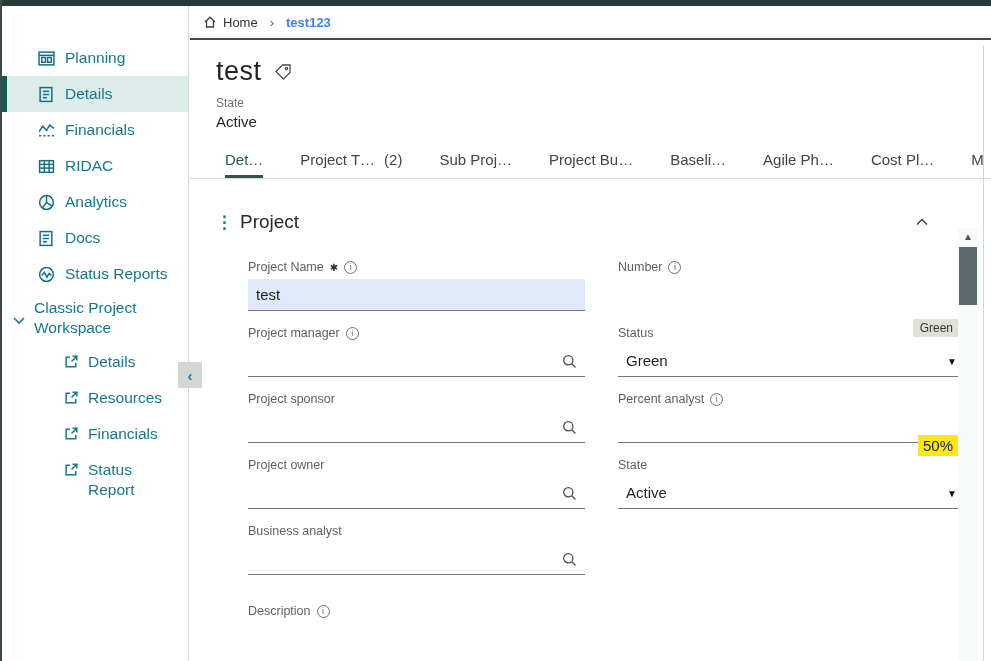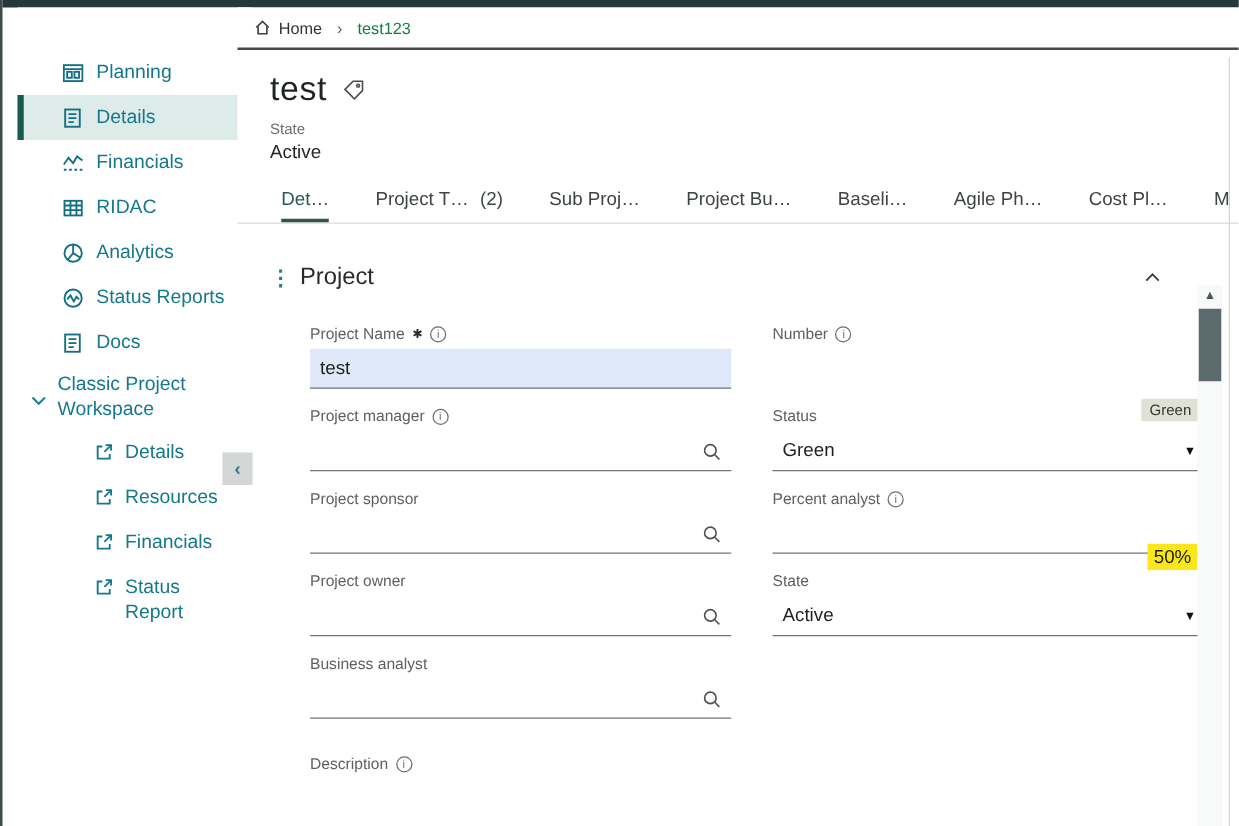--- a/index.html
+++ b/index.html
@@ -5,21 +5,21 @@
   * { margin:0; padding:0; box-sizing:border-box; }
   html,body { width:991px; height:661px; overflow:hidden; background:#fff;
               font-family:"Liberation Sans", sans-serif; }
   .app { position:relative; width:991px; height:661px; background:#fff;
          border-left:2px solid #3f4b49; }
 
   
   .topbar { position:absolute; top:0; left:0; width:991px; height:6px; background:#243a38; }
 
   
-  .sidebar { position:absolute; top:6px; left:12px; width:187px; height:655px;
+  .sidebar { position:absolute; top:6px; left:0; width:187px; height:655px;
              background:#fff; border-right:1px solid #d4d8d6; }
   .nav { position:absolute; top:34px; left:0; width:186px; }
   .nav-item { display:flex; align-items:center; height:36px; padding-left:36px;
               color:#15788c; font-size:15.5px; cursor:pointer; position:relative; }
   .nav-item .nicon { width:17px; height:17px; margin-right:10px; flex:0 0 17px;
                      color:#136f84; display:inline-flex; }
   .nav-item.selected { background:#ddece8; }
   .nav-item.selected::before { content:""; position:absolute; left:0; top:0; bottom:0;
                                width:5px; background:#175a50; }
   .group-item { display:flex; align-items:center; padding:6px 8px 6px 10px;
@@ -36,21 +36,21 @@
 
   
   .main { position:absolute; top:6px; left:188px; width:801px; height:655px; background:#fff; }
   .right-edge { position:absolute; top:40px; right:7px; bottom:0; width:1px; background:#d2d6d4; }
 
   .breadcrumb { height:34px; display:flex; align-items:center; padding-left:13px;
                 border-bottom:2px solid #414b48; font-size:13px; color:#2e3331; }
   .breadcrumb .bicon { width:14px; height:14px; margin-right:6px; color:#3a403d; }
   .crumb-home { cursor:pointer; }
   .crumb-sep { margin:0 12px; color:#5a605d; font-size:13px; }
-  .crumb-current { font-weight:normal; color:#15803d; }
+  .crumb-current { font-weight:bold; color:#3b82f6; }
 
   .header { padding:16px 0 0 26px; }
   .title-row { display:flex; align-items:center; }
   .page-title { font-size:27px; color:#1f2422; letter-spacing:0.5px; }
   .tag-icon { width:18px; height:18px; margin-left:12px; color:#4a4f4d; }
   .state-label { margin-top:9px; font-size:12px; color:#6a706d; }
   .state-value { margin-top:3px; font-size:15px; color:#22262 4; color:#222624; }
 
   .tabs { display:flex; align-items:flex-end; gap:37px; margin-top:13px; height:36px;
           padding-left:35px; border-bottom:1px solid #d7dbd9; overflow:hidden; white-space:nowrap; }
@@ -160,37 +160,37 @@
               <line x1="8" y1="8" x2="13.5" y2="11.5"></line>
               <line x1="8" y1="8" x2="4" y2="13"></line>
             </svg>
         </span>
         <span>Analytics</span>
       </div>
 
       <div class="nav-item">
         <span class="nicon">
           <svg viewBox="0 0 16 16" fill="none" stroke="currentColor" stroke-width="1.4">
-              <circle cx="8" cy="8" r="6.5"></circle>
-              <polyline points="3.5,9 6,6 8.5,10.5 10.5,7 12.5,9"></polyline>
-            </svg>
-        </span>
-        <span>Status Reports</span>
-      </div>
-
-      <div class="nav-item">
-        <span class="nicon">
-          <svg viewBox="0 0 16 16" fill="none" stroke="currentColor" stroke-width="1.4">
               <rect x="2" y="1.5" width="11" height="13"></rect>
               <line x1="4.5" y1="5" x2="10.5" y2="5"></line>
               <line x1="4.5" y1="8" x2="10.5" y2="8"></line>
               <line x1="4.5" y1="11" x2="8.5" y2="11"></line>
             </svg>
         </span>
         <span>Docs</span>
+      </div>
+
+      <div class="nav-item">
+        <span class="nicon">
+          <svg viewBox="0 0 16 16" fill="none" stroke="currentColor" stroke-width="1.4">
+              <circle cx="8" cy="8" r="6.5"></circle>
+              <polyline points="3.5,9 6,6 8.5,10.5 10.5,7 12.5,9"></polyline>
+            </svg>
+        </span>
+        <span>Status Reports</span>
       </div>
 
       <div class="group-item">
         <span class="gchev">
           <svg viewBox="0 0 14 14" fill="none" stroke="currentColor" stroke-width="1.6">
               <polyline points="2,5 7,10 12,5"></polyline>
             </svg>
         </span>
         <span class="group-label">Classic Project Workspace</span>
       </div>

